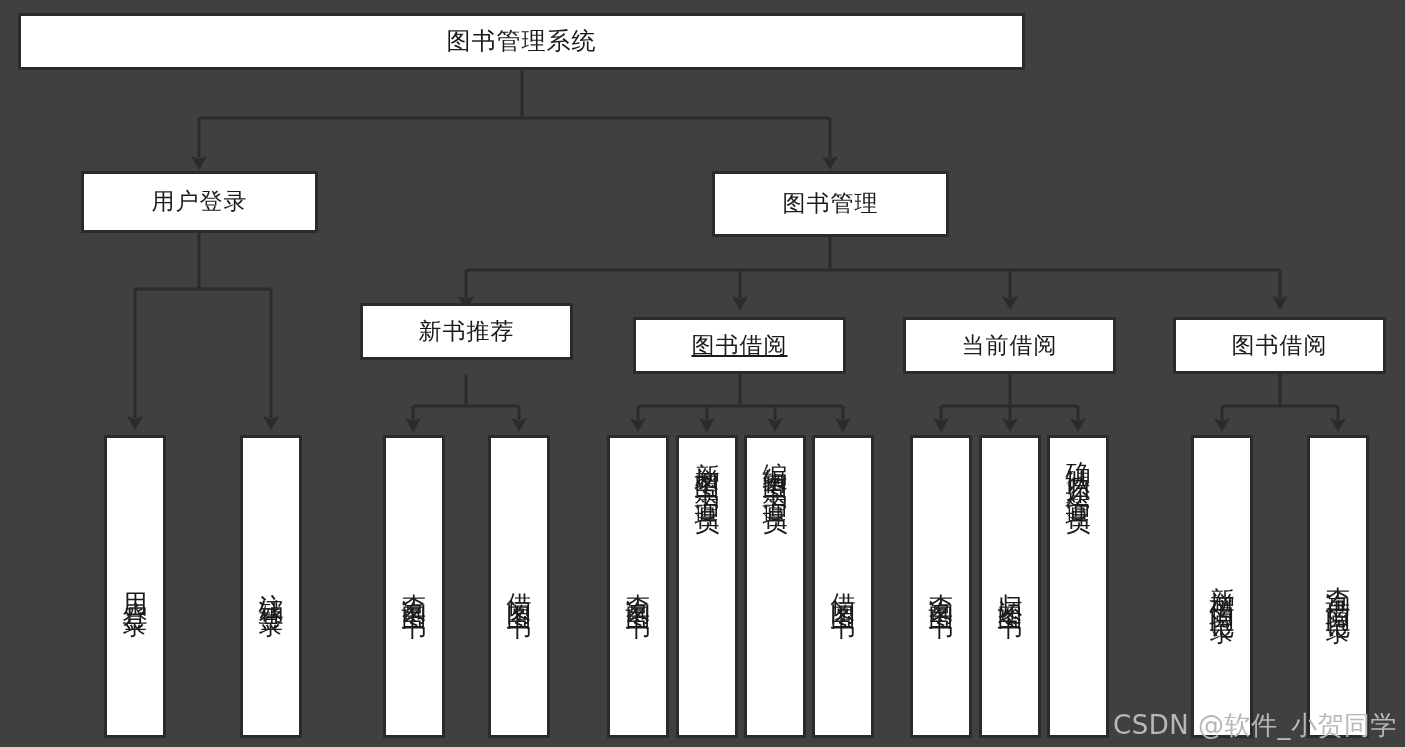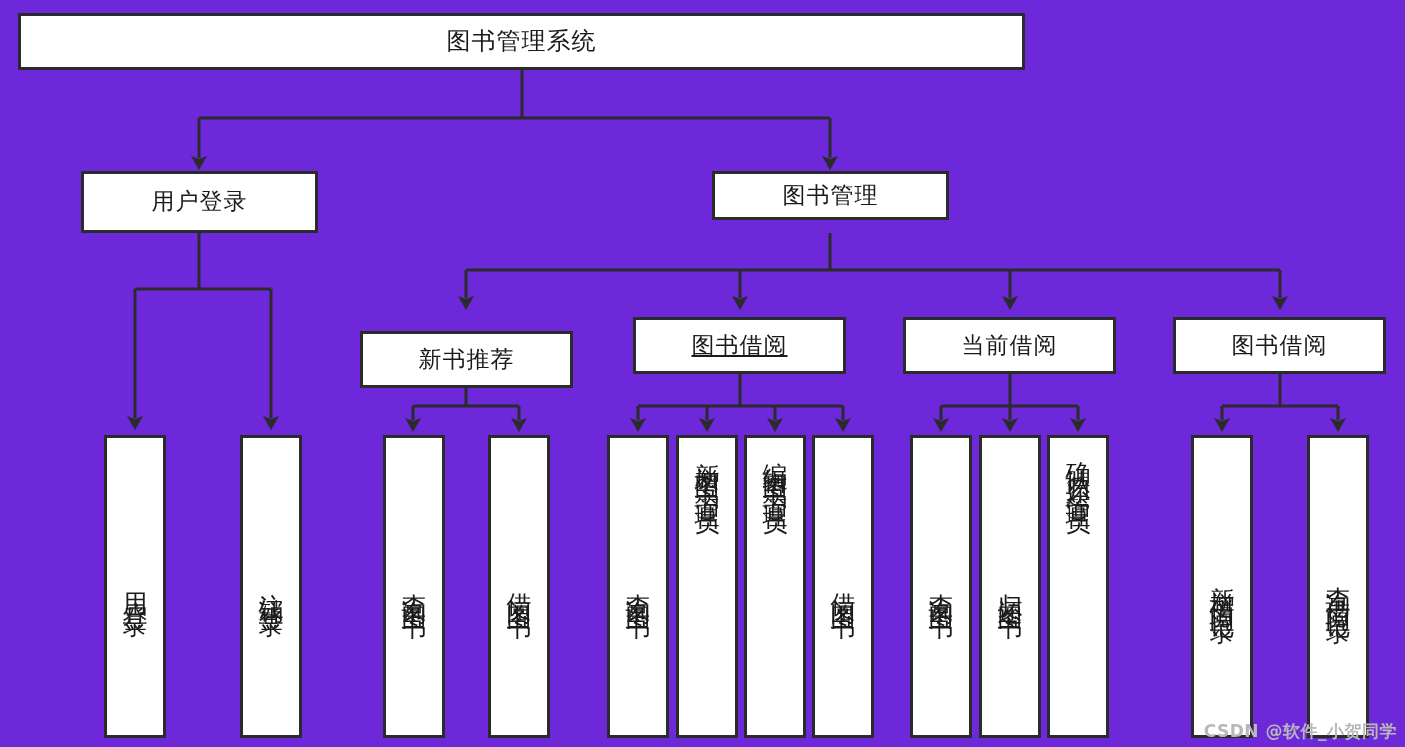--- a/index.html
+++ b/index.html
@@ -7,21 +7,21 @@
     padding: 0;
     background: #ffffff;
   }
   body {
     font-family: "DejaVu Sans", "Liberation Sans", sans-serif;
   }
   #canvas {
     position: relative;
     width: 1405px;
     height: 747px;
-    background: #6d28d9;
+    background: #404040;
     overflow: hidden;
   }
   svg#wires {
     position: absolute;
     left: 0;
     top: 0;
     width: 1405px;
     height: 747px;
     pointer-events: none;
   }
@@ -58,25 +58,24 @@
     align-items: center;
     padding-top: 0;
   }
   .node-root .label {
     font-size: 24px;
   }
   .watermark {
     position: absolute;
     right: 8px;
     bottom: 4px;
-    font-size: 17px;
+    font-size: 26px;
     color: #b8b8b8;
     white-space: nowrap;
     letter-spacing: 0.5px;
-    font-weight: bold;
   }
 </style>
 </head>
 <body>
 
 <div id="canvas">
 
   <svg id="wires" viewBox="0 0 1405 747">
     <defs>
       <marker id="arw" markerWidth="14" markerHeight="16" refX="2" refY="8" orient="auto" markerUnits="userSpaceOnUse">
@@ -130,25 +129,25 @@
     </g>
   </svg>
 
   <div class="node node-h node-root" style="left:18px; top:13px; width:1007px; height:57px;">
     <span class="label">图书管理系统</span>
   </div>
 
   <div class="node node-h" style="left:81px; top:171px; width:237px; height:62px;">
     <span class="label">用户登录</span>
   </div>
-  <div class="node node-h" style="left:712px; top:171px; width:237px; height:49px;">
+  <div class="node node-h" style="left:712px; top:171px; width:237px; height:66px;">
     <span class="label">图书管理</span>
   </div>
 
-  <div class="node node-h" style="left:360px; top:331px; width:213px; height:57px;">
+  <div class="node node-h" style="left:360px; top:303px; width:213px; height:57px;">
     <span class="label">新书推荐</span>
   </div>
   <div class="node node-h" style="left:633px; top:317px; width:213px; height:57px;text-decoration:underline;">
     <span class="label">图书借阅</span>
   </div>
   <div class="node node-h" style="left:903px; top:317px; width:213px; height:57px;">
     <span class="label">当前借阅</span>
   </div>
   <div class="node node-h" style="left:1173px; top:317px; width:213px; height:57px;">
     <span class="label">图书借阅</span>

